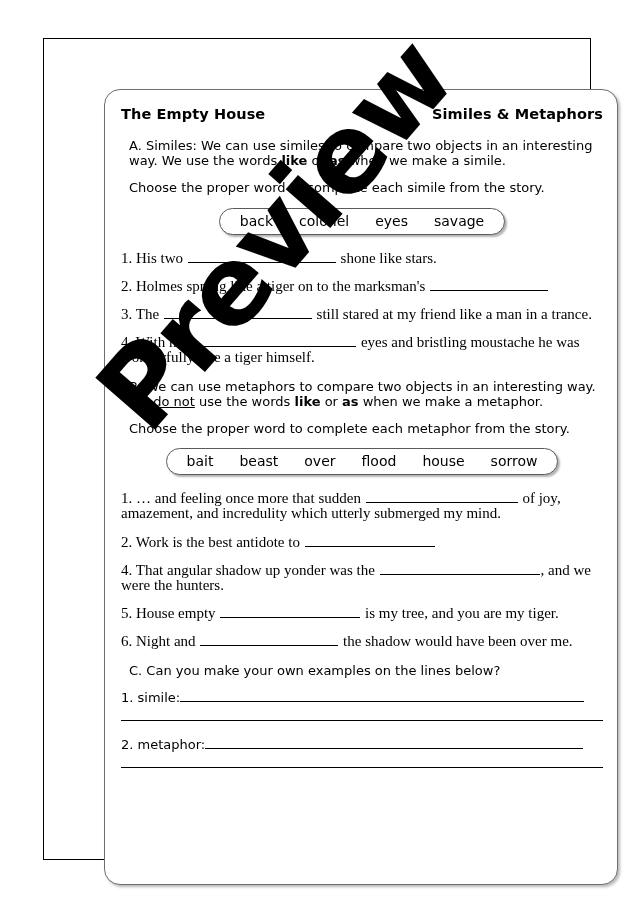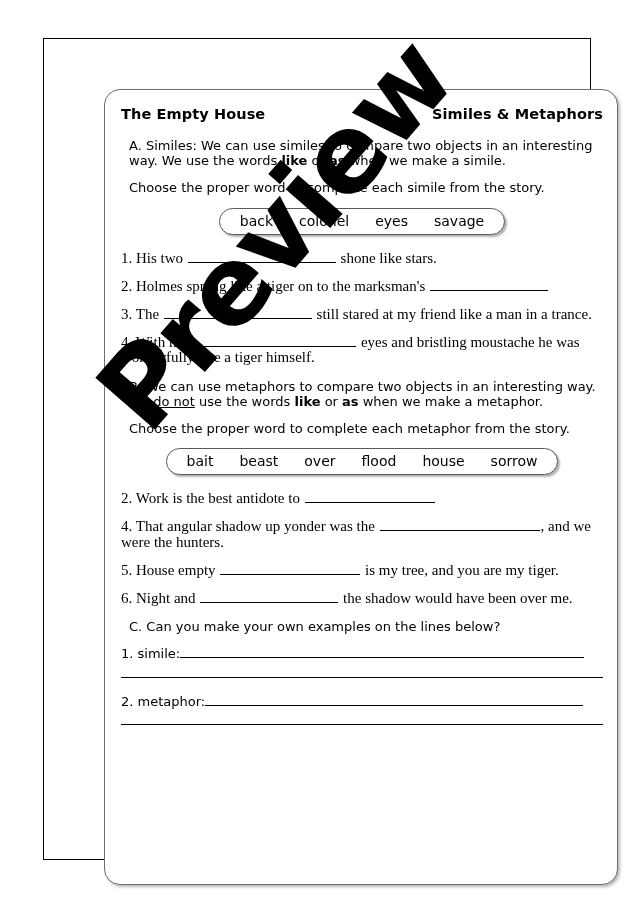--- a/index.html
+++ b/index.html
@@ -196,20 +196,21 @@
             <span>bait</span>
             <span>beast</span>
             <span>over</span>
             <span>flood</span>
             <span>house</span>
             <span>sorrow</span>
           </div>
       </div>
 
       <div id="qs-b">
+          <p class="qitem"><span>1. </span><span>… and feeling once more that sudden </span><span class="blank" style="width: 152px;"></span><span> of joy, amazement, and incredulity which utterly submerged my mind.</span></p>
           <p class="qitem"><span>2. </span><span>Work is the best antidote to </span><span class="blank" style="width: 130px;"></span></p>
           <p class="qitem"><span>4. </span><span>That angular shadow up yonder was the </span><span class="blank" style="width: 160px;"></span><span>, and we were the hunters.</span></p>
           <p class="qitem"><span>5. </span><span>House empty </span><span class="blank" style="width: 140px;"></span><span> is my tree, and you are my tiger.</span></p>
           <p class="qitem"><span>6. </span><span>Night and </span><span class="blank" style="width: 138px;"></span><span> the shadow would have been over me.</span></p>
         </div>
 
       <p class="para">C. Can you make your own examples on the lines below?</p>
 
       <div id="qs-c">
           <p class="c-item"><span class="c-label">1. simile:</span><span class="rule-inline" style="width: 404px;"></span></p>

